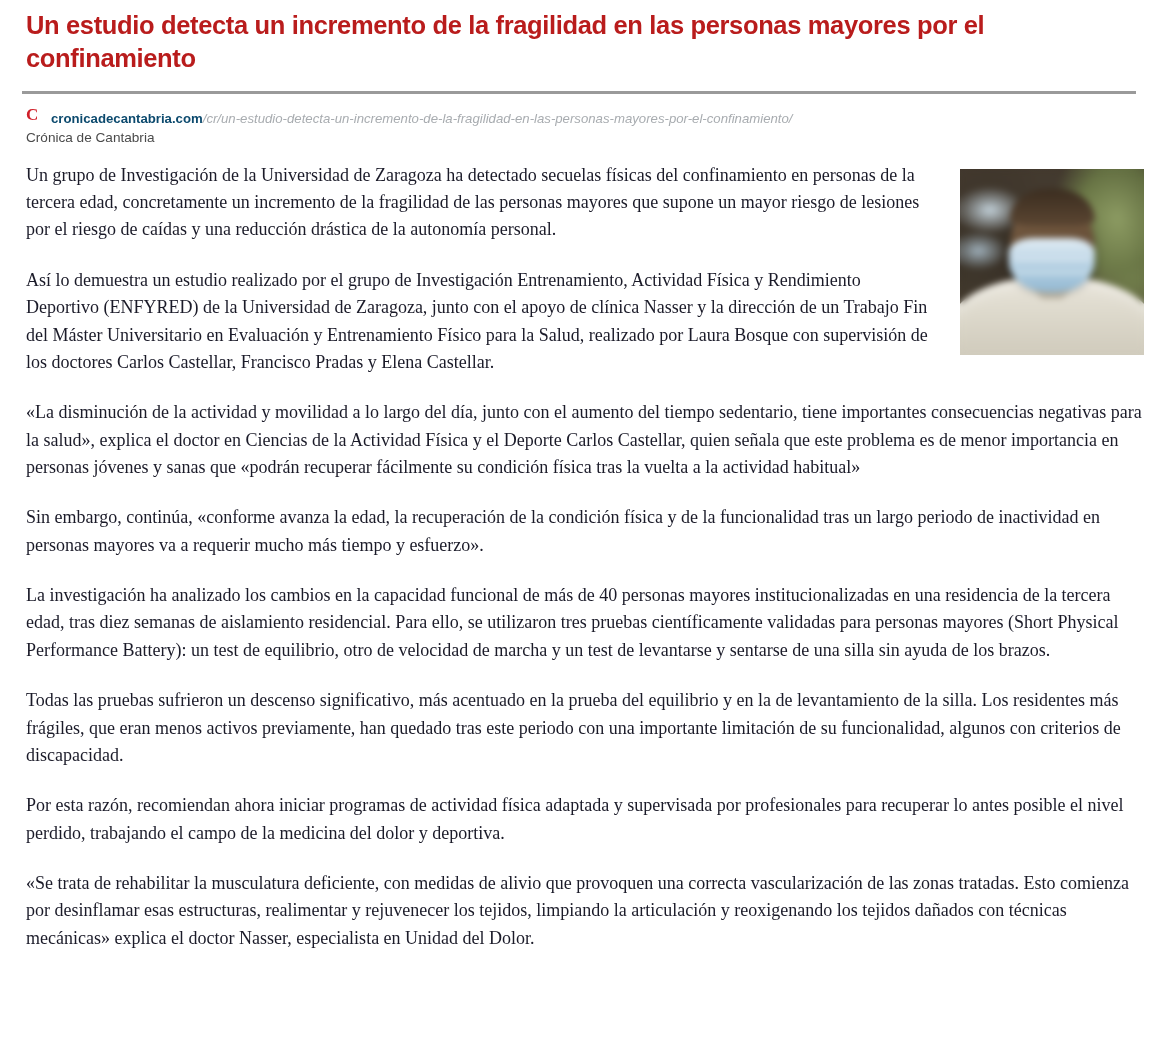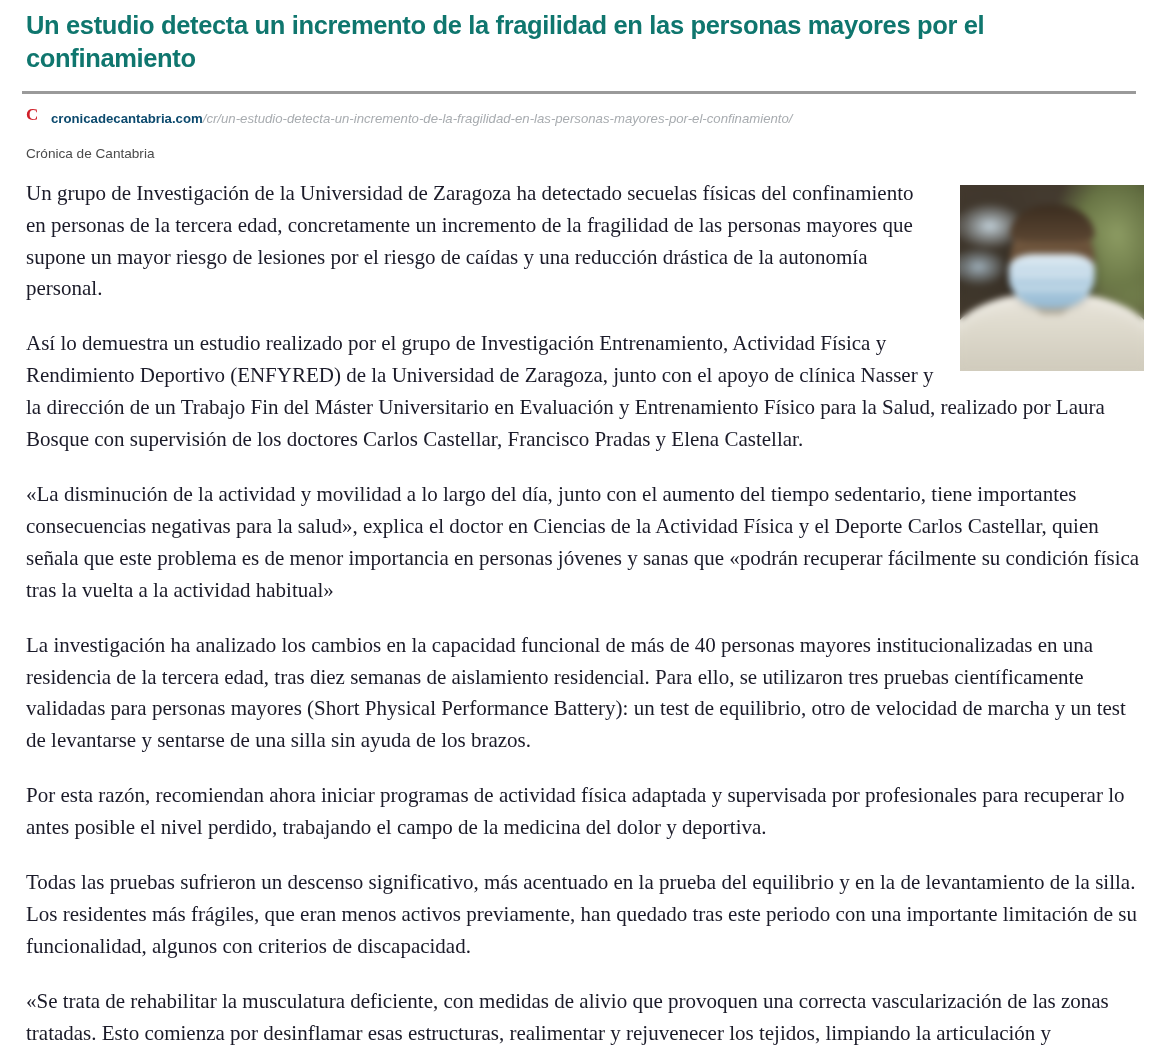--- a/index.html
+++ b/index.html
@@ -26,21 +26,21 @@
 
   
   .headline {
     margin: 0;
     padding: 9px 30px 0 26px;
     font-family: "Liberation Sans", sans-serif;
     font-weight: bold;
     font-size: 25.5px;
     line-height: 1.30;
     letter-spacing: -0.35px;
-    color: #0f766e;
+    color: #b91c1c;
     max-width: 1110px;
   }
 
   
   .divider {
     margin: 16px 34px 0 22px;
     height: 3px;
     background: #9a9a9a;
     border: 0;
   }
@@ -73,21 +73,21 @@
   .url-domain {
     color: #0c4a6e;
     font-weight: bold;
   }
   .url-path {
     color: #a8acb0;
     font-weight: normal;
     font-style: italic;
   }
   .site-name {
-    margin-top: 20px;
+    margin-top: 4px;
     font-family: "Liberation Sans", sans-serif;
     font-size: 13.6px;
     color: #4a4a4a;
     line-height: 1.1;
   }
 
   
   .article {
     position: relative;
     padding: 16px 26px 0 26px;
@@ -190,21 +190,21 @@
     position: absolute;
     inset: 0;
     backdrop-filter: blur(3px);
     -webkit-backdrop-filter: blur(3px);
     pointer-events: none;
   }
 
   .article p {
     margin: 0 0 23px 0;
     font-family: "Liberation Serif", serif;
-    font-size: 21px;
+    font-size: 18px;
     line-height: 1.52;
     color: #1b1b29;
     text-align: left;
   }
   .article p:last-child { margin-bottom: 0; }
 </style>
 </head>
 <body>
 
 <div class="page">
@@ -234,19 +234,20 @@
         <div class="shirt"></div>
         <div class="collar"></div>
         <div class="mask"></div>
         <div class="blur"></div>
       </div>
     </figure>
 
     <p>Un grupo de Investigación de la Universidad de Zaragoza ha detectado secuelas físicas del confinamiento en personas de la tercera edad, concretamente un incremento de la fragilidad de las personas mayores que supone un mayor riesgo de lesiones por el riesgo de caídas y una reducción drástica de la autonomía personal.</p>
     <p>Así lo demuestra un estudio realizado por el grupo de Investigación Entrenamiento, Actividad Física y Rendimiento Deportivo (ENFYRED) de la Universidad de Zaragoza, junto con el apoyo de clínica Nasser y la dirección de un Trabajo Fin del Máster Universitario en Evaluación y Entrenamiento Físico para la Salud, realizado por Laura Bosque con supervisión de los doctores Carlos Castellar, Francisco Pradas y Elena Castellar.</p>
     <p>«La disminución de la actividad y movilidad a lo largo del día, junto con el aumento del tiempo sedentario, tiene importantes consecuencias negativas para la salud», explica el doctor en Ciencias de la Actividad Física y el Deporte Carlos Castellar, quien señala que este problema es de menor importancia en personas jóvenes y sanas que «podrán recuperar fácilmente su condición física tras la vuelta a la actividad habitual»</p>
+    <p>Sin embargo, continúa, «conforme avanza la edad, la recuperación de la condición física y de la funcionalidad tras un largo periodo de inactividad en personas mayores va a requerir mucho más tiempo y esfuerzo».</p>
     <p>La investigación ha analizado los cambios en la capacidad funcional de más de 40 personas mayores institucionalizadas en una residencia de la tercera edad, tras diez semanas de aislamiento residencial. Para ello, se utilizaron tres pruebas científicamente validadas para personas mayores (Short Physical Performance Battery): un test de equilibrio, otro de velocidad de marcha y un test de levantarse y sentarse de una silla sin ayuda de los brazos.</p>
+    <p>Todas las pruebas sufrieron un descenso significativo, más acentuado en la prueba del equilibrio y en la de levantamiento de la silla. Los residentes más frágiles, que eran menos activos previamente, han quedado tras este periodo con una importante limitación de su funcionalidad, algunos con criterios de discapacidad.</p>
     <p>Por esta razón, recomiendan ahora iniciar programas de actividad física adaptada y supervisada por profesionales para recuperar lo antes posible el nivel perdido, trabajando el campo de la medicina del dolor y deportiva.</p>
-    <p>Todas las pruebas sufrieron un descenso significativo, más acentuado en la prueba del equilibrio y en la de levantamiento de la silla. Los residentes más frágiles, que eran menos activos previamente, han quedado tras este periodo con una importante limitación de su funcionalidad, algunos con criterios de discapacidad.</p>
     <p>«Se trata de rehabilitar la musculatura deficiente, con medidas de alivio que provoquen una correcta vascularización de las zonas tratadas. Esto comienza por desinflamar esas estructuras, realimentar y rejuvenecer los tejidos, limpiando la articulación y reoxigenando los tejidos dañados con técnicas mecánicas» explica el doctor Nasser, especialista en Unidad del Dolor.</p>
 
   </div>
 </div>
 
 </body></html>

